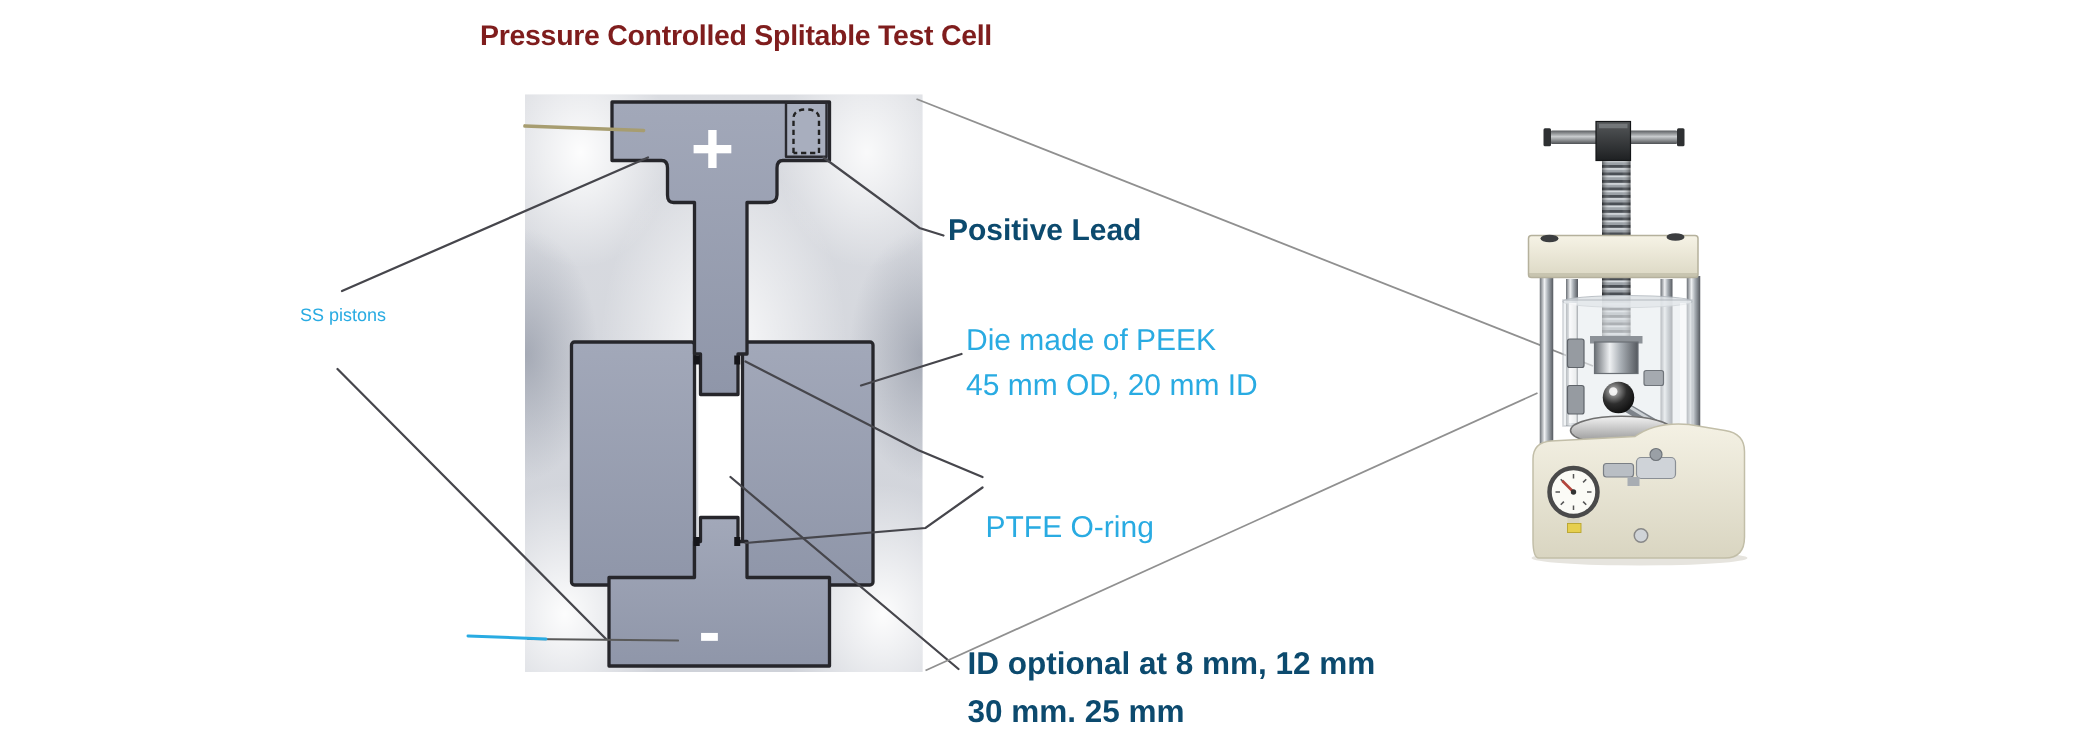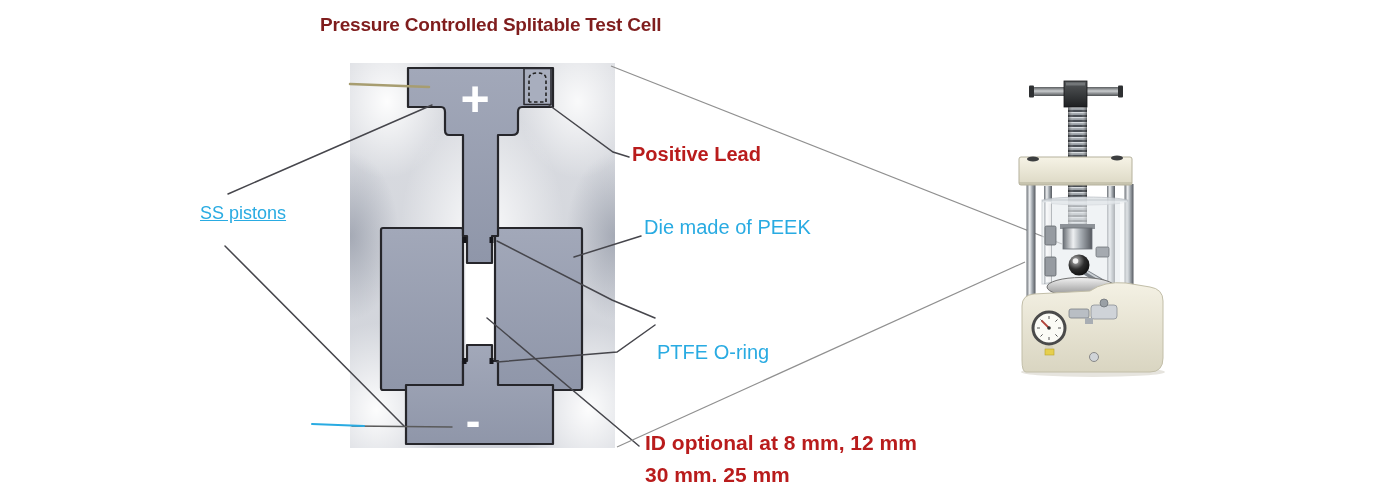--- a/index.html
+++ b/index.html
@@ -19,22 +19,22 @@
       radial-gradient(ellipse 70px 120px at 100% 45%, rgba(125,132,148,.55), rgba(125,132,148,0) 70%),
       linear-gradient(#dadce1,#cfd2d9);
   }
   svg.art{position:absolute;left:0;top:0;width:1400px;height:500px;}
   .lbl{position:absolute;white-space:nowrap;line-height:1.1;}
   .title{
     position:absolute;left:320px;top:14px;font-size:19px;font-weight:bold;
     letter-spacing:-0.2px;color:#7f1d1d;
   }
   .cyan{color:#29abe2;}
-  .blk{color:#b91c1c;font-weight:bold;}
-  .f19{font-size:18px;text-decoration:underline;}
+  .blk{color:#0c4a6e;font-weight:bold;}
+  .f19{font-size:12px;}
   .f20{font-size:20px;}
   .f21{font-size:21px;}
 </style>
 </head>
 <body>
 
 <div class="canvas">
 
   <div class="schematic-bg"></div>
 
@@ -210,18 +210,19 @@
   </svg>
 
   <div class="title">Pressure Controlled Splitable Test Cell</div>
 
   <div class="lbl cyan f19" style="left:200px;top:204px;">SS pistons</div>
 
 
   <div class="lbl blk f20" style="left:632px;top:143px;">Positive Lead</div>
 
   <div class="lbl cyan f20" style="left:644px;top:216px;">Die made of PEEK</div>
+  <div class="lbl cyan f20" style="left:644px;top:246px;">45 mm OD, 20 mm ID</div>
 
   <div class="lbl cyan f20" style="left:657px;top:307px;margin-top:34px;">PTFE O-ring</div>
 
   <div class="lbl blk f21" style="left:645px;top:431px;">ID optional at 8 mm, 12 mm</div>
   <div class="lbl blk f21" style="left:645px;top:463px;">30 mm. 25 mm</div>
 </div>
 
 </body></html>

